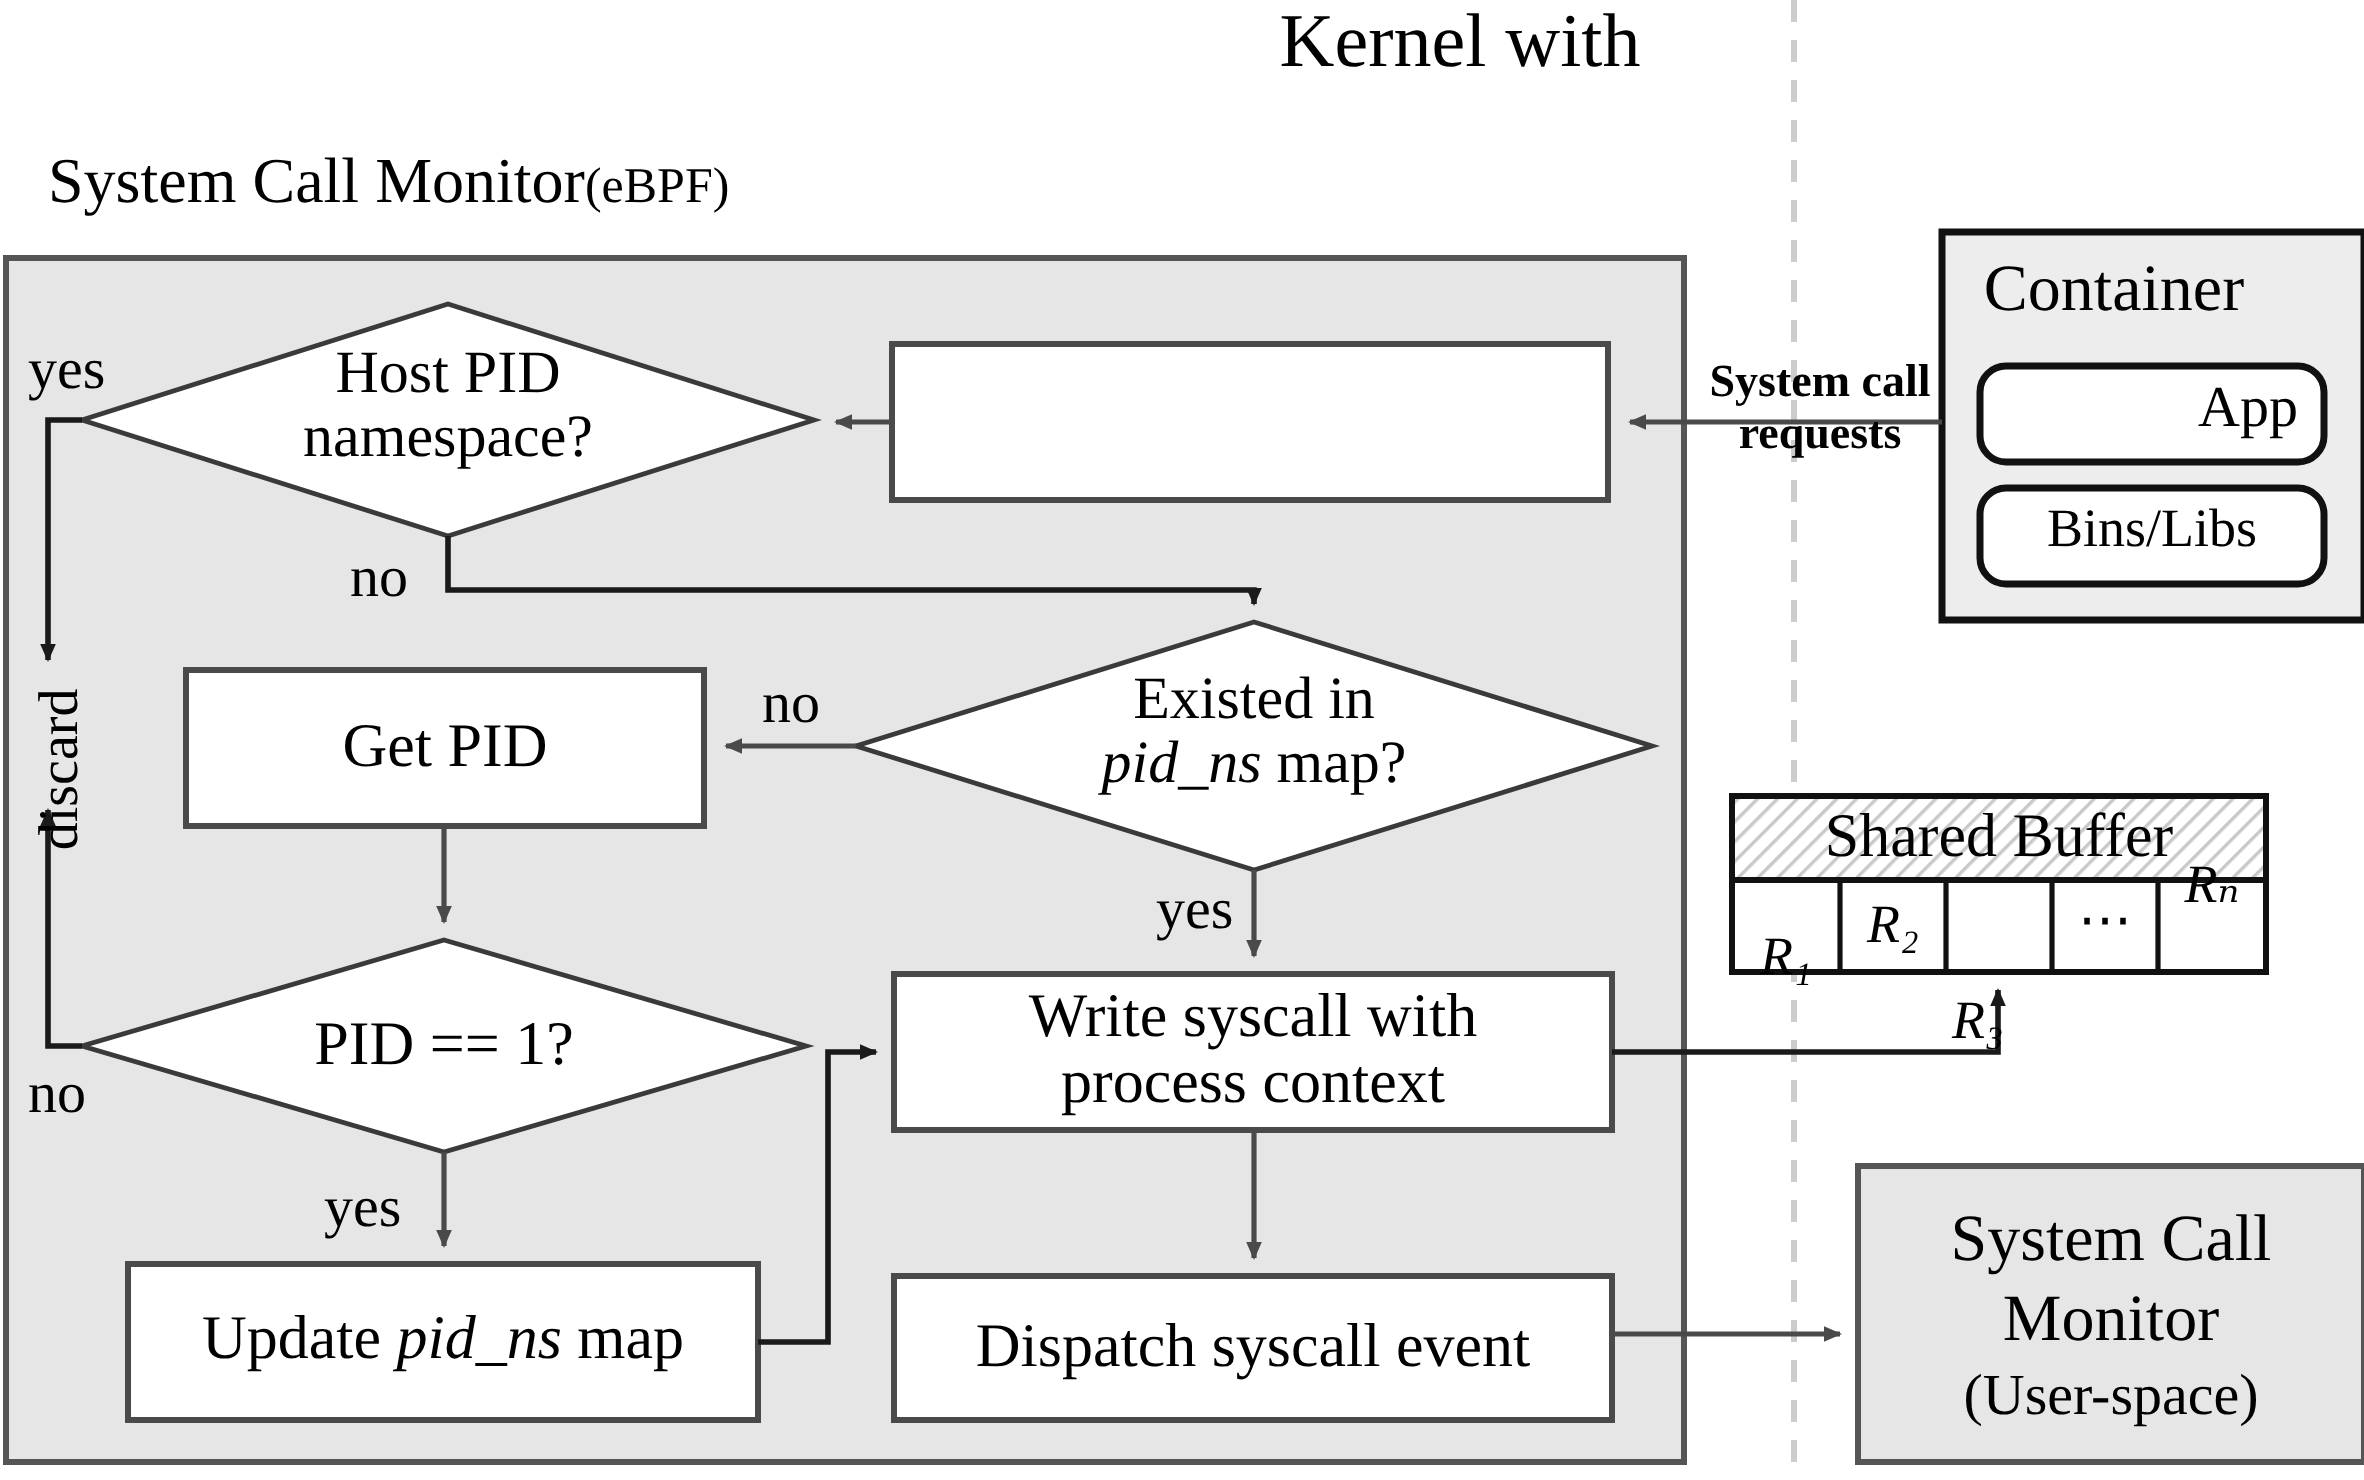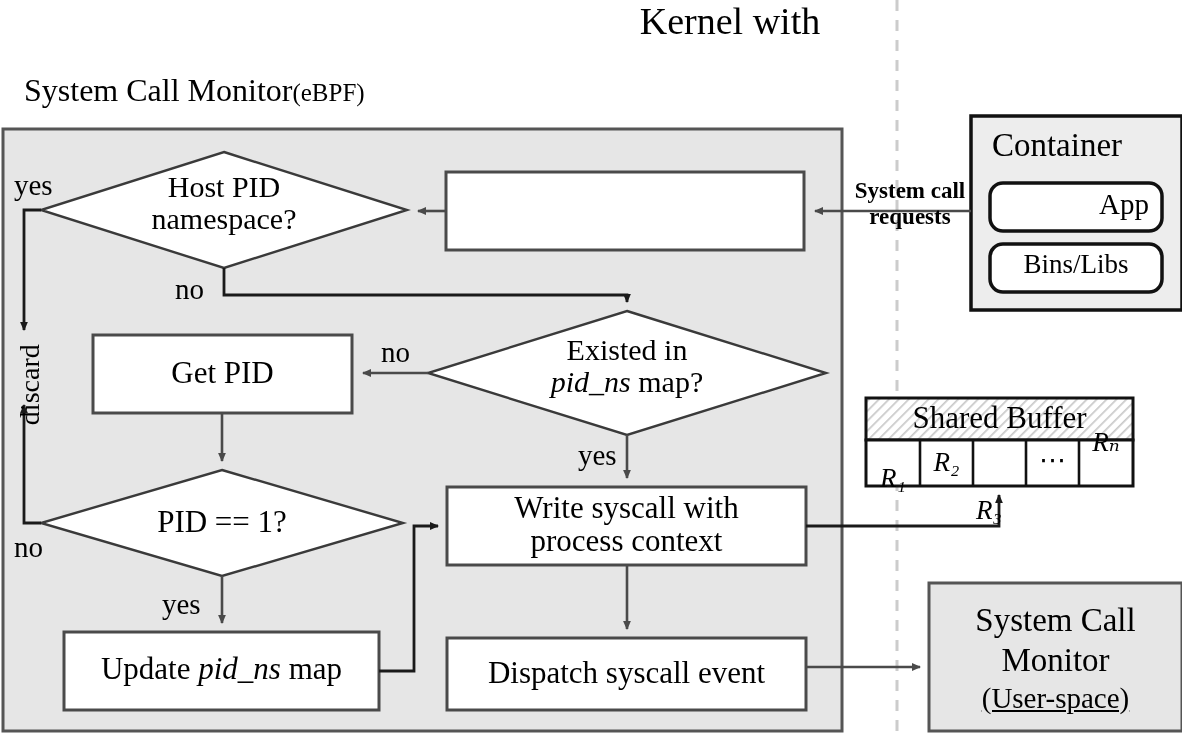--- a/index.html
+++ b/index.html
@@ -142,16 +142,16 @@
   <div class="lbl ctr" style="left:866px;top:402px;width:267px;font-size:31px;">Shared Buffer</div>
   <div class="lbl ctr" style="left:866px;top:464px;width:54px;font-size:27px;font-style:italic;">R₁</div>
   <div class="lbl ctr" style="left:920px;top:448px;width:53px;font-size:27px;font-style:italic;">R₂</div>
   <div class="lbl ctr" style="left:973px;top:448px;width:32px;font-size:27px;font-style:italic;margin-top:48px;">R₃</div>
   <div class="lbl ctr" style="left:1026px;top:446px;width:53px;font-size:27px;">⋯</div>
   <div class="lbl ctr" style="left:1079px;top:428px;width:54px;font-size:27px;font-style:italic;">Rₙ</div>
 
   <div class="lbl ctr" style="left:929px;top:600px;width:253px;font-size:33px;line-height:1.22;">
     <div>System Call</div>
     <div>Monitor</div>
-    <div style="font-size:29px;text-decoration:underline;">(User-space)</div>
+    <div style="font-size:29px;">(User-space)</div>
   </div>
 
 </div>
 
 </body></html>

